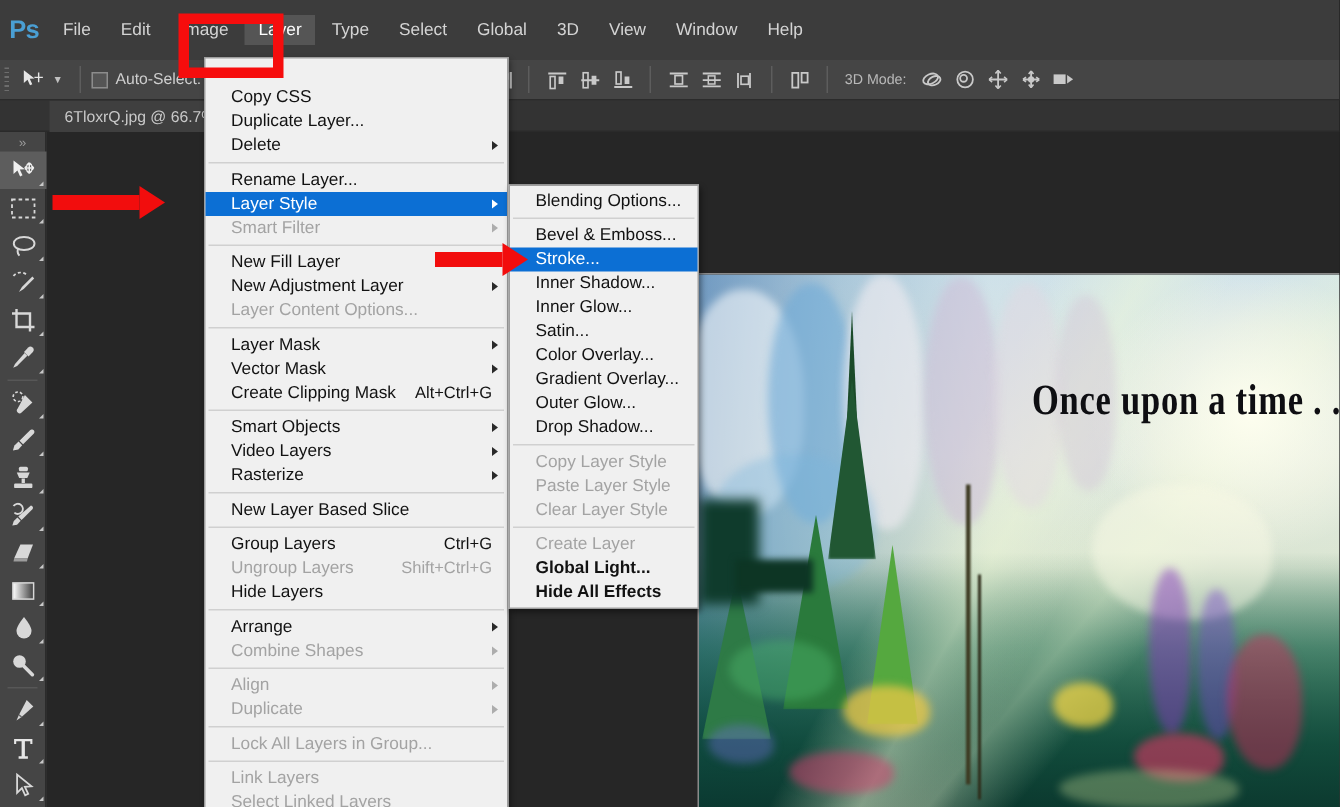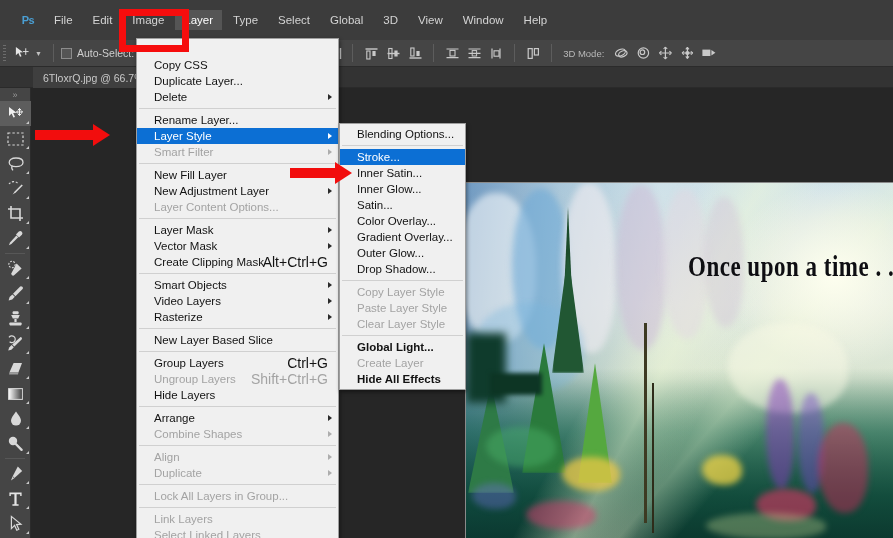--- a/index.html
+++ b/index.html
@@ -13,23 +13,22 @@
   }
 
   
   #menubar {
     position:absolute; left:0; top:0; width:893px; height:40px;
     background:#3c3c3c;
     display:flex; align-items:center;
   }
   #ps-logo {
     width:32px; height:40px; display:flex; align-items:center; justify-content:center;
-    color:#4a9fd4; font-weight:bold; font-size:11px; letter-spacing:-0.5px;
+    color:#4a9fd4; font-weight:bold; font-size:17px; letter-spacing:-0.5px;
     font-family:"Liberation Sans", sans-serif;
-    margin-left:12px;
   }
   .menu-item {
     padding:3px 9px; font-size:11.5px; color:#d4d4d4; line-height:14px;
     margin:0 1px; white-space:nowrap;
   }
   .menu-item.active { background:#555555; color:#ffffff; }
 
   
   #optionsbar {
     position:absolute; left:0; top:40px; width:893px; height:27px;
@@ -145,21 +144,21 @@
   }
   .mi {
     position:relative; height:16px; line-height:16px;
     padding:0 8px 0 17px; font-size:11.5px; color:#121212;
     white-space:nowrap;
     font-family:Liberation Sans, sans-serif;
   }
   .mi.dim { color:#a3a3a3; }
   .mi.bold { font-weight:bold; }
   .mi.hl { background:#0c6fd4; color:#ffffff; }
-  .mi .accel { position:absolute; right:10px; top:0; font-size:14px; }
+  .mi .accel { position:absolute; right:10px; top:0; font-size:11px; }
   .mi .arrow {
     position:absolute; right:6px; top:5px;
     width:0; height:0;
     border-top:3.5px solid transparent; border-bottom:3.5px solid transparent;
     border-left:4px solid #2a2a2a;
   }
   .mi.hl .arrow { border-left-color:#ffffff; }
   .mi.dim .arrow { border-left-color:#adadad; }
   .msep { height:1px; background:#d0d0d0; margin:3px 2px; }
 
@@ -539,35 +538,36 @@
     <div class="msep"></div>
     <div class="mi dim"><span>Lock All Layers in Group...</span></div>
     <div class="msep"></div>
     <div class="mi dim"><span>Link Layers</span></div>
     <div class="mi dim"><span>Select Linked Layers</span></div>
   </div>
 
 <div id="layer-style-submenu">
     <div class="mi"><span>Blending Options...</span></div>
     <div class="msep"></div>
+    <div class="mi"><span>Bevel &amp; Emboss...</span></div>
     <div class="mi hl"><span>Stroke...</span></div>
-    <div class="mi"><span>Inner Satin...</span></div>
+    <div class="mi"><span>Inner Shadow...</span></div>
     <div class="mi"><span>Inner Glow...</span></div>
     <div class="mi"><span>Satin...</span></div>
     <div class="mi"><span>Color Overlay...</span></div>
     <div class="mi"><span>Gradient Overlay...</span></div>
     <div class="mi"><span>Outer Glow...</span></div>
     <div class="mi"><span>Drop Shadow...</span></div>
     <div class="msep"></div>
     <div class="mi dim"><span>Copy Layer Style</span></div>
     <div class="mi dim"><span>Paste Layer Style</span></div>
     <div class="mi dim"><span>Clear Layer Style</span></div>
     <div class="msep"></div>
+    <div class="mi dim"><span>Create Layer</span></div>
     <div class="mi bold"><span>Global Light...</span></div>
-    <div class="mi dim"><span>Create Layer</span></div>
     <div class="mi bold"><span>Hide All Effects</span></div>
   </div>
 
 <div id="red-rect"></div>
 <div class="red-arrow" id="arrow-layerstyle">
   <div class="shaft"></div>
     <div class="head"></div>
 </div>
 <div class="red-arrow" id="arrow-stroke">
   <div class="shaft"></div>

